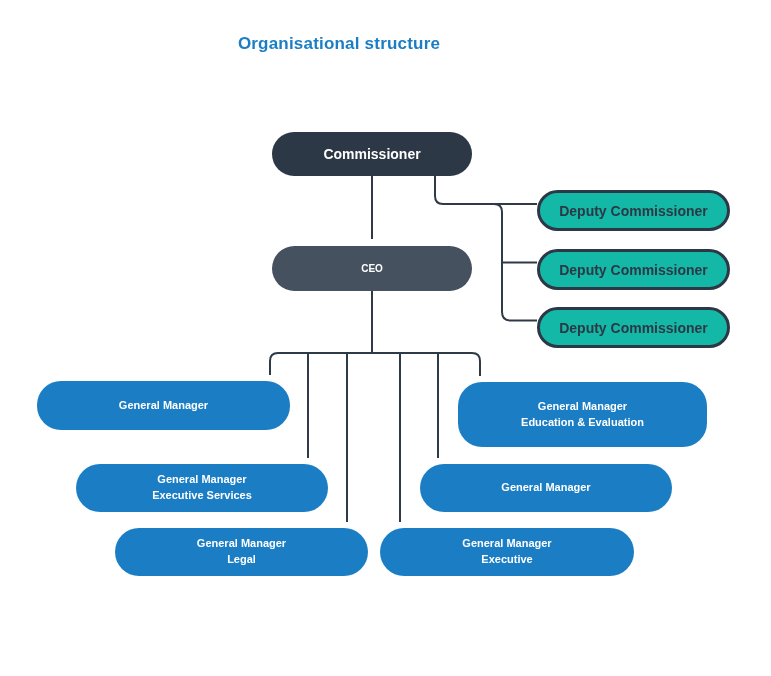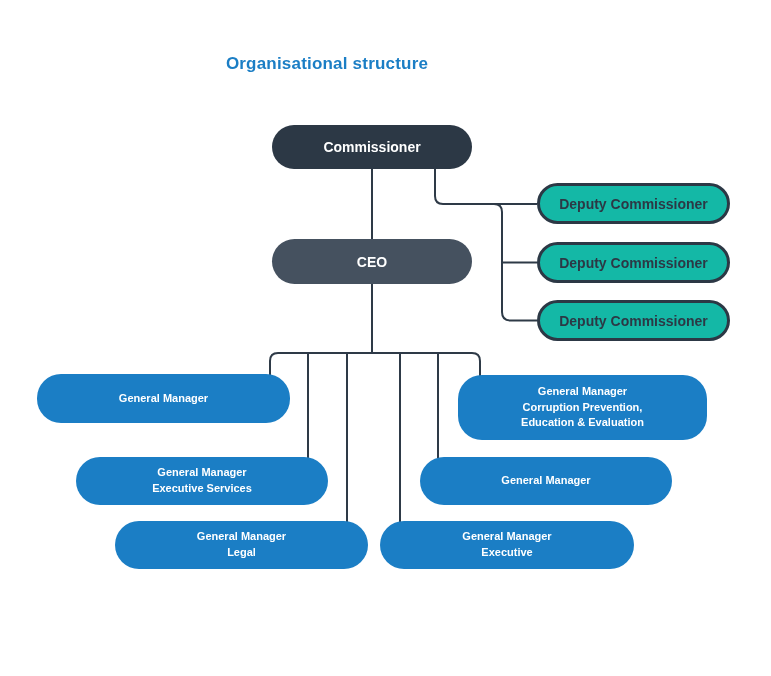--- a/index.html
+++ b/index.html
@@ -6,61 +6,61 @@
   .canvas {
     position: relative;
     width: 771px;
     height: 676px;
     background: var(--background, #ffffff);
     font-family: "Liberation Sans", sans-serif;
     overflow: hidden;
   }
   .page-title {
     position: absolute;
-    left: 0; top: 34px;
+    left: 12px; top: 34px;
     width: 654px;
     text-align: center;
     font-size: 17px;
     font-weight: bold;
     letter-spacing: 0.2px;
     color: var(--accent-blue, #1b7ec5);
-    margin-top: 20px;
   }
   svg.connectors {
     position: absolute;
     left: 0; top: 0;
     width: 771px; height: 676px;
   }
   svg.connectors path {
     fill: none;
     stroke: var(--connector, #2e3a47);
     stroke-width: 2;
   }
   .pill {
     position: absolute;
     display: flex;
     flex-direction: column;
     align-items: center;
     justify-content: center;
     text-align: center;
     font-weight: bold;
     box-sizing: border-box;
+    margin-top: 7px;
   }
   .pill span { display: block; }
   .dark-pill {
     background: var(--dark-navy, #2c3845);
     color: #ffffff;
     border-radius: 22px;
     font-size: 14px;
   }
   .slate-pill {
     background: var(--slate, #45515f);
     color: #ffffff;
     border-radius: 23px;
-    font-size: 14px;
+    font-size: 10px;
   }
   .outline-pill {
     background: #14b8a6;
     color: var(--dark-navy, #2c3845);
     border: 3px solid var(--dark-navy, #2c3845);
     border-radius: 21px;
     font-size: 14px;
   }
   .blue-pill {
     background: var(--accent-blue, #1b7ec5);
@@ -116,21 +116,20 @@
   <div class="pill outline-pill" style="left:537px; top:300px; width:193px; height:41px;">
     <span>Deputy Commissioner</span>
   </div>
 
   <div class="pill blue-pill" style="left:37px; top:374px; width:253px; height:49px;">
     <span>General Manager</span>
   </div>
 
   <div class="pill blue-pill" style="left:458px; top:375px; width:249px; height:65px;">
     <span>General Manager</span>
-    <span>Corruption Prevention,</span>
     <span>Education &amp; Evaluation</span>
   </div>
 
   <div class="pill blue-pill" style="left:76px; top:457px; width:252px; height:48px;">
     <span>General Manager</span>
     <span>Executive Services</span>
   </div>
 
   <div class="pill blue-pill" style="left:420px; top:457px; width:252px; height:48px;">
     <span>General Manager</span>

